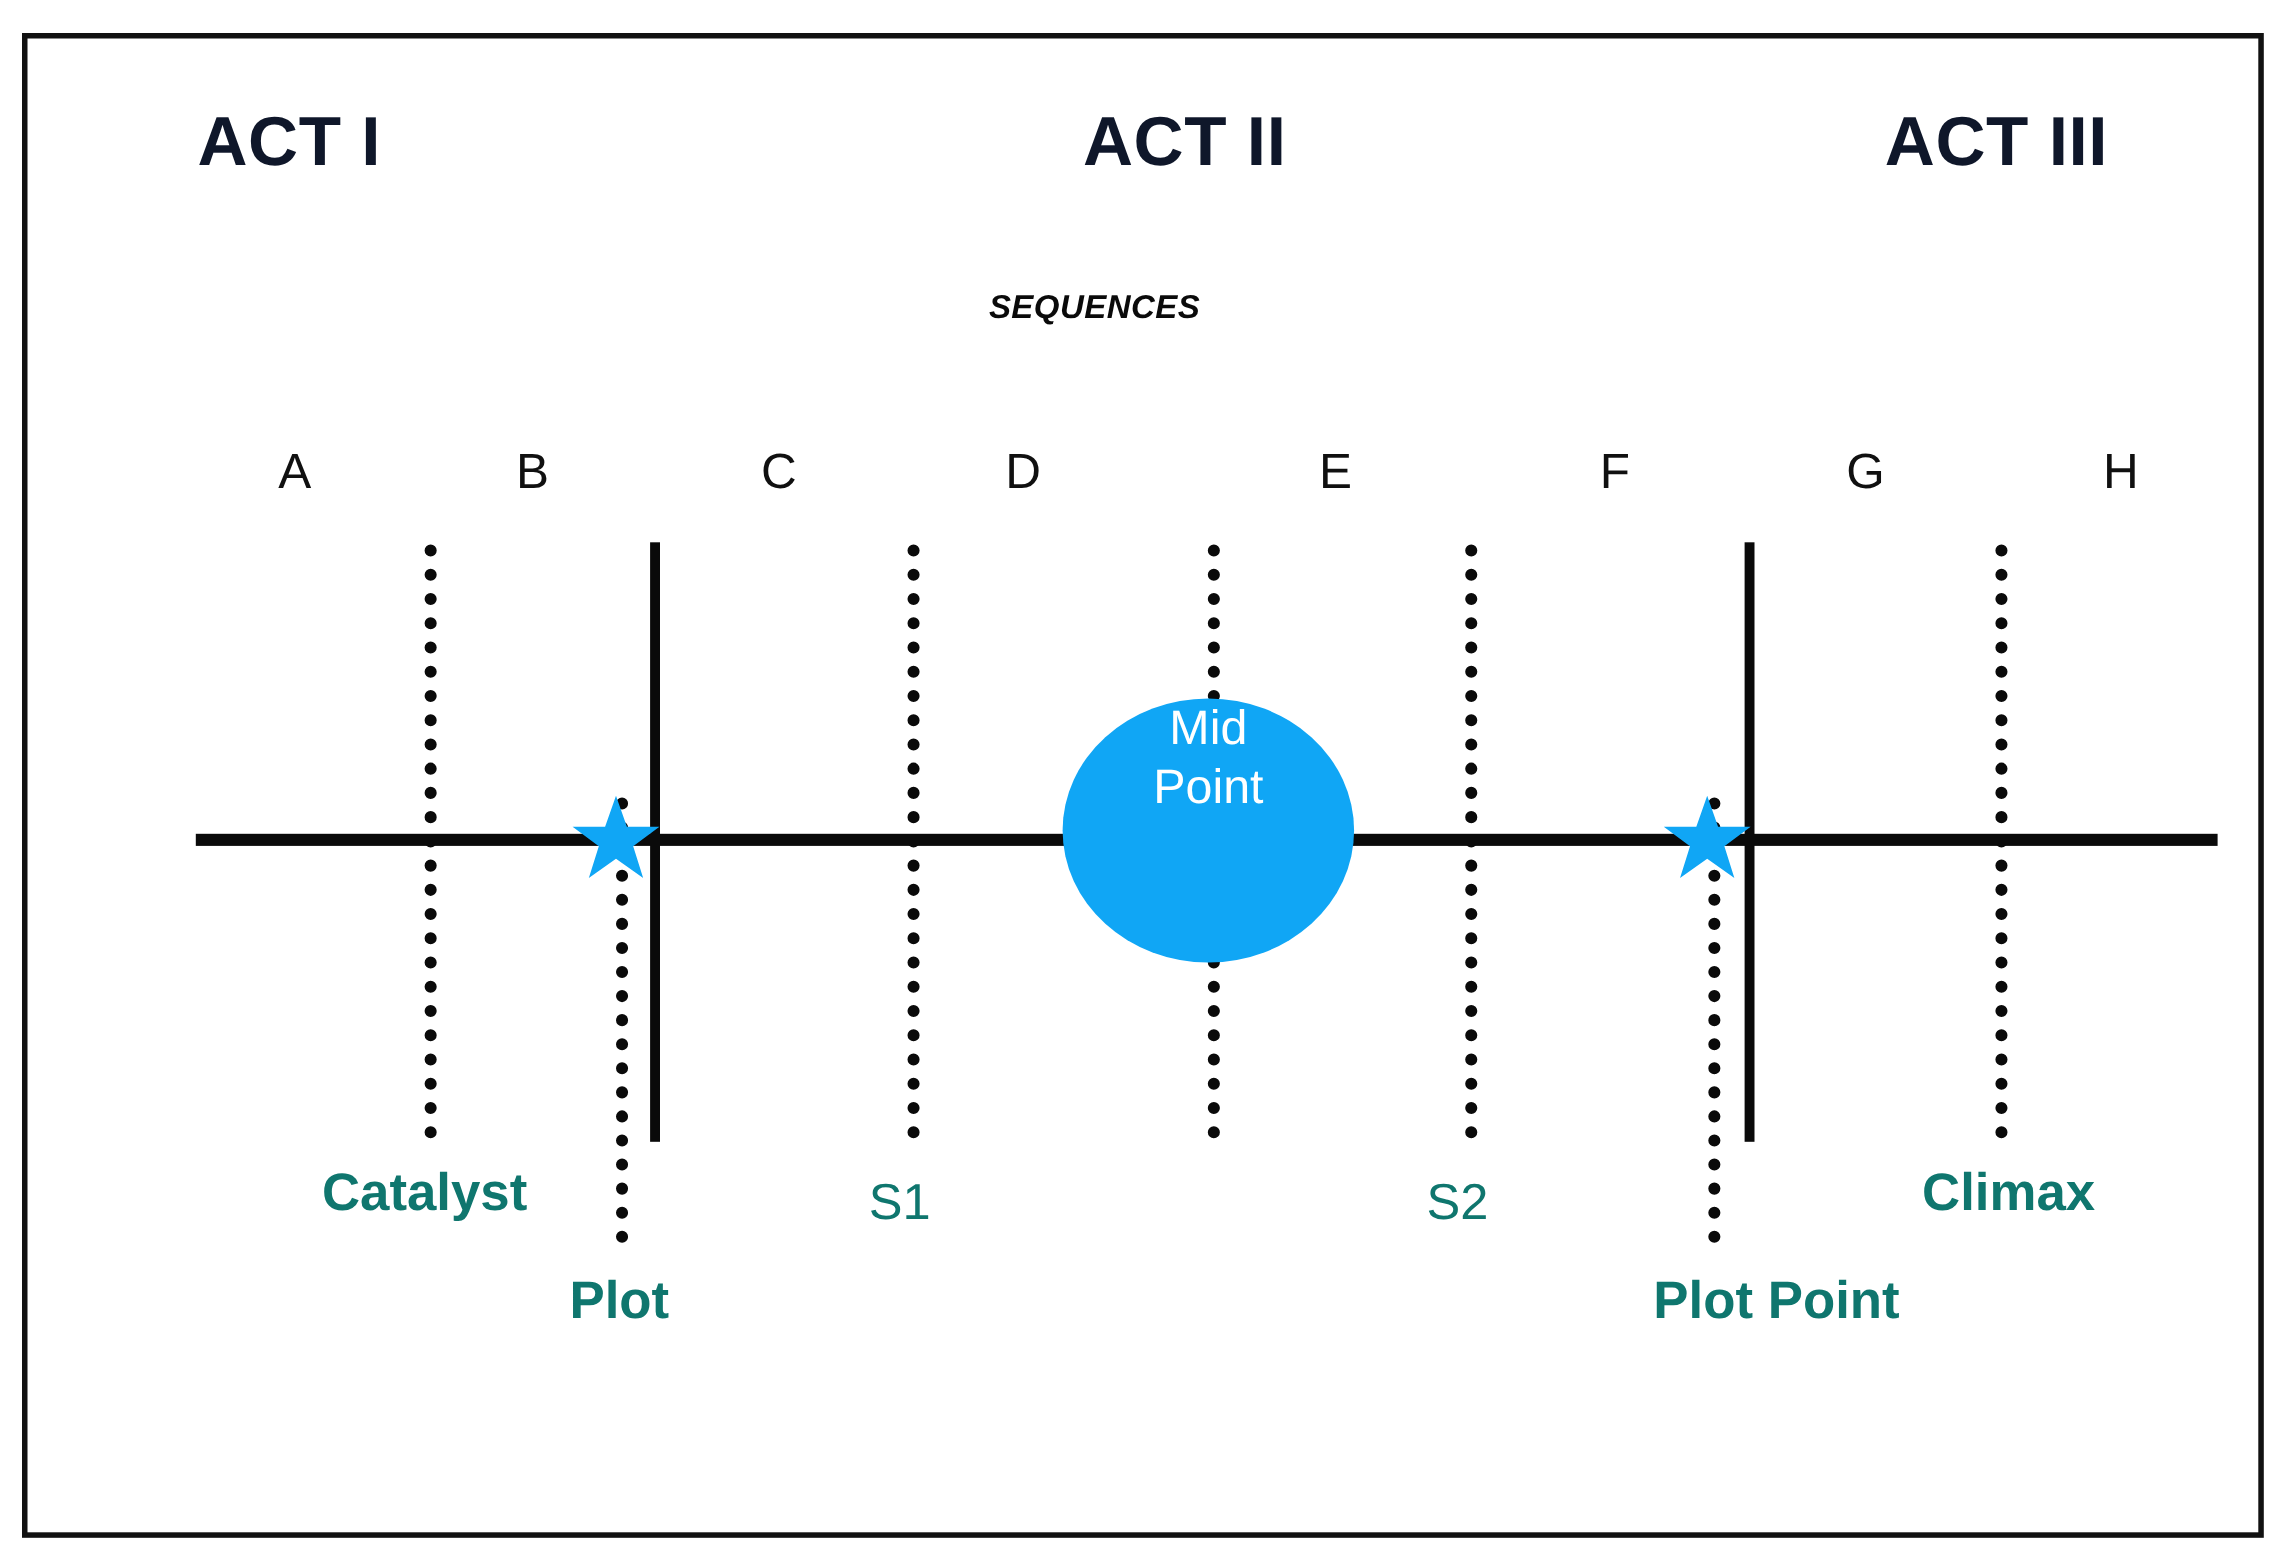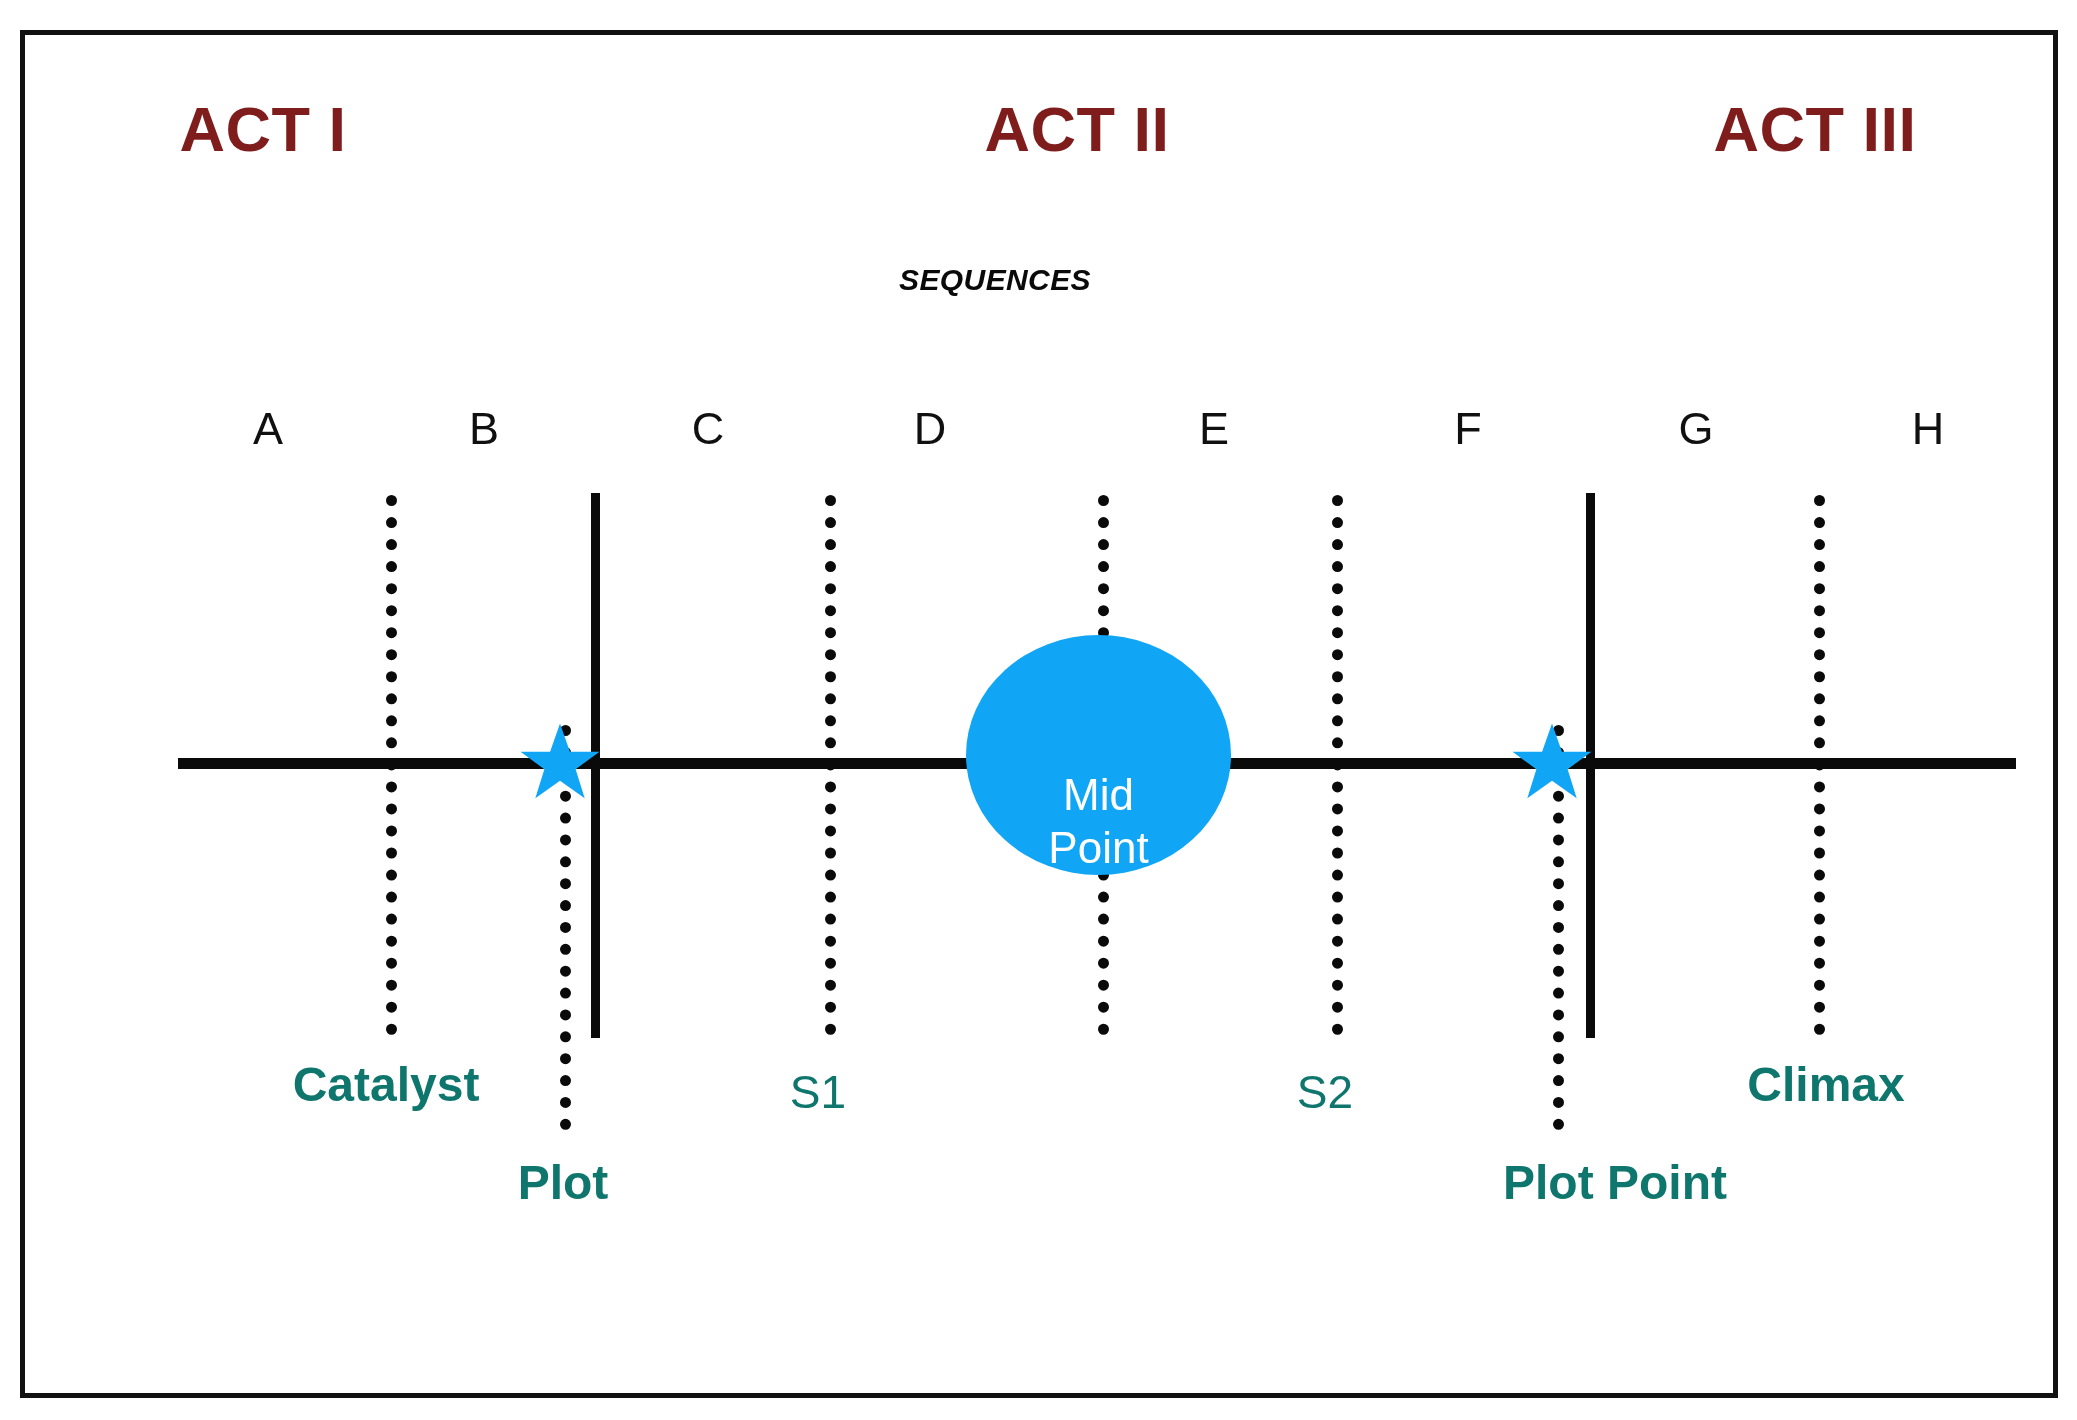--- a/index.html
+++ b/index.html
@@ -27,21 +27,21 @@
     height: 1368px;
     border: 5px solid #111111;
     box-sizing: border-box;
     background: #ffffff;
   }
   
   .act-title {
     position: absolute;
     font-weight: bold;
     font-size: 63px;
-    color: #7f1d1d;
+    color: #0f172a;
     letter-spacing: 0.5px;
     white-space: nowrap;
     text-align: center;
     transform: translateX(-50%);
   }
   
   #sequences-title {
     position: absolute;
     top: 228px;
     left: 970px;
@@ -87,21 +87,21 @@
   
   #midpoint {
     position: absolute;
     left: 941px;
     top: 600px;
     width: 265px;
     height: 240px;
     border-radius: 50%;
     background: #10A6F5;
     display: flex;
-    align-items: flex-end;
+    align-items: flex-start;
     justify-content: center;
     z-index: 5;
   }
   #midpoint-label {
     color: #ffffff;
     font-size: 44px;
     line-height: 1.22;
     text-align: center;
     font-weight: normal;
     white-space: pre-line;

